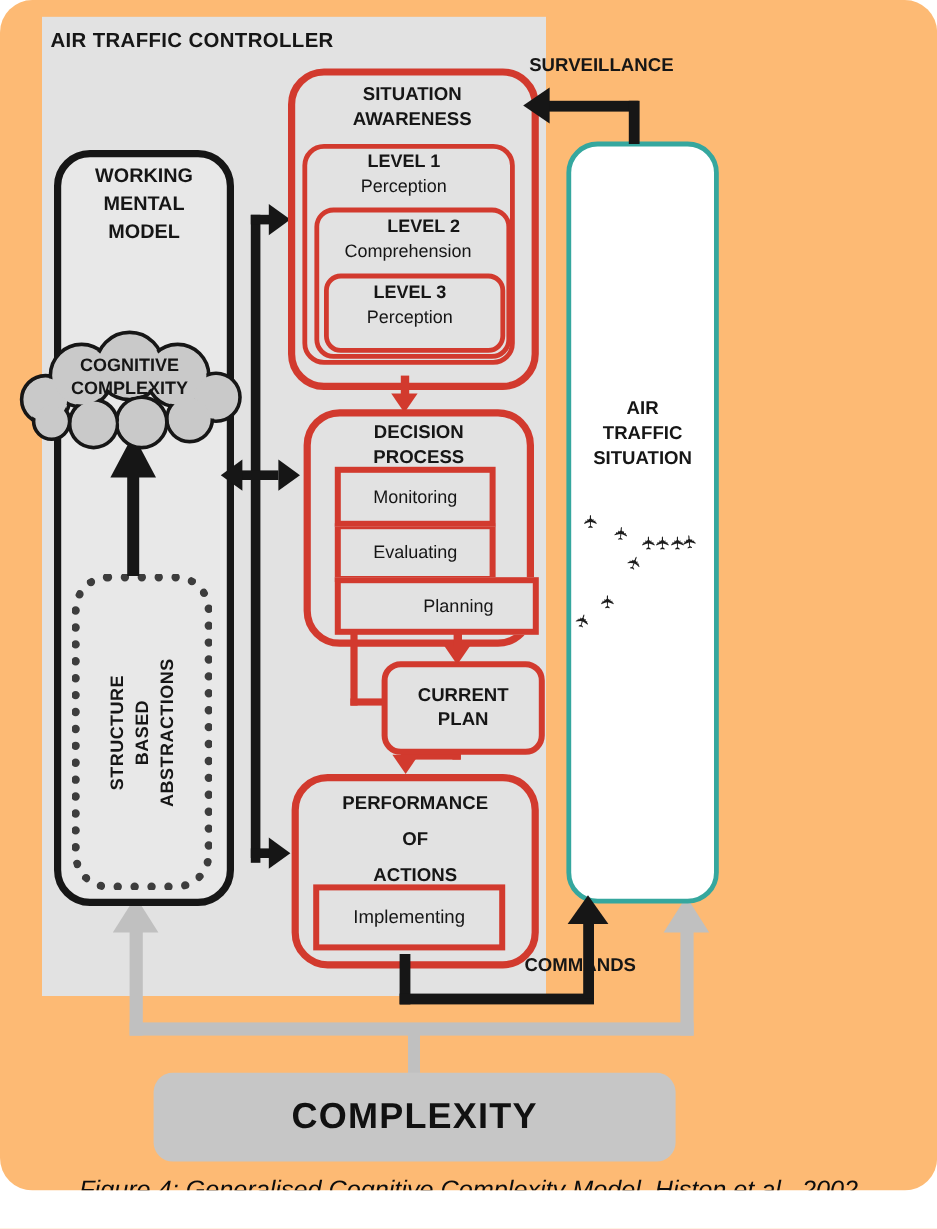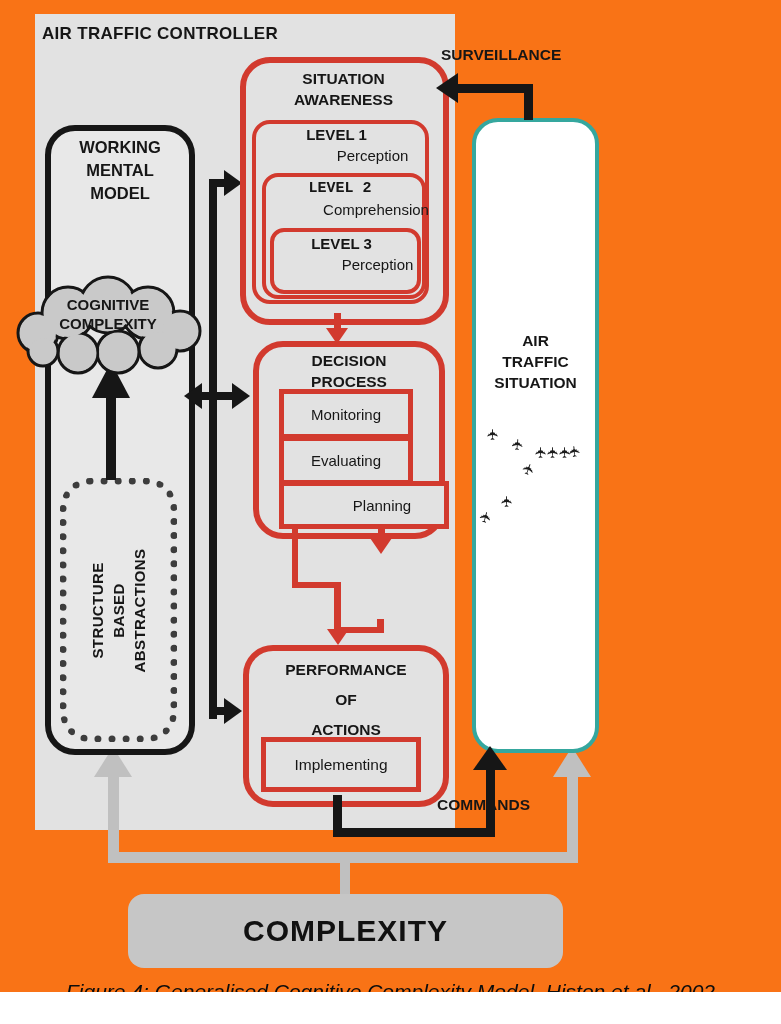--- a/index.html
+++ b/index.html
@@ -1,21 +1,21 @@
 <!DOCTYPE html>
 <html style="--red: #d23a2e; --teal: #35a79e; --panel-gray: #e2e2e2; --box-gray: #e8e8e8; --structure-gray: #c6c6c6; --arrow-gray: #c0c0c0; --cloud-gray: #c9c9c9; --ink: #161616;"><head>
 <meta charset="utf-8">
 <style>
   :root{
     --red:#d23a2e; --teal:#35a79e; --panel-gray:#e2e2e2; --box-gray:#e8e8e8;
     --structure-gray:#c6c6c6; --arrow-gray:#c0c0c0; --cloud-gray:#c9c9c9; --ink:#161616;
   }
   html,body{margin:0;padding:0;background:#fff;}
-  #page{position:relative;width:781px;height:992px;background:#f97316;overflow:hidden;
-        font-family:"Liberation Sans","DejaVu Sans",sans-serif;color:var(--ink);}
+  #page{position:relative;width:781px;height:992px;background:#fdba74;overflow:hidden;
+        font-family:"Liberation Sans","DejaVu Sans",sans-serif;color:var(--ink);border-radius:27px;}
   .abs{position:absolute;}
   .ml{white-space:pre-line;}
   .ctr{text-align:center;}
   .b{font-weight:bold;}
   .line{position:absolute;background:var(--ink);}
   .gline{position:absolute;background:var(--arrow-gray);}
   .rline{position:absolute;background:var(--red);}
   .tri{position:absolute;width:0;height:0;}
   
   .panel{left:35px;top:14px;width:420px;height:816px;background:var(--panel-gray);}
@@ -29,21 +29,21 @@
             font-size:15px;line-height:21px;letter-spacing:.4px;}
   .cloud-wrap{left:8px;top:263px;width:202px;height:112px;}
   .cloud-text{left:18px;top:295px;width:180px;font-size:15px;line-height:19px;}
   .sa-box{left:240px;top:57px;width:197px;height:256px;border:6px solid var(--red);border-radius:30px;}
   .sa-title{left:240px;top:68px;width:207px;font-size:15.5px;line-height:21px;}
   .lvl{position:absolute;border:4px solid var(--red);}
   .l1{left:252px;top:120px;width:169px;height:176px;border-radius:18px;}
   .l2{left:262px;top:173px;width:156px;height:118px;border-radius:16px;}
   .l3{left:270px;top:228px;width:143px;height:58px;border-radius:14px;}
   .lvl-label{position:absolute;font-weight:bold;font-size:15px;text-align:center;}
-  .lvl-sub{position:absolute;font-size:15px;text-align:center;padding-left:36px;}
+  .lvl-sub{position:absolute;font-size:15px;text-align:center;}
   .dp-box{left:253px;top:341px;width:180px;height:186px;border:6px solid var(--red);border-radius:30px;}
   .dp-title{left:253px;top:350px;width:192px;font-size:15.5px;line-height:21px;}
   .step{position:absolute;left:279px;width:124px;border:5px solid var(--red);
         display:flex;align-items:center;justify-content:center;font-size:15px;background:var(--panel-gray);}
   .cp-box{left:318px;top:551px;width:126px;height:68px;border:5px solid var(--red);border-radius:16px;
           display:flex;align-items:center;justify-content:center;font-size:15.5px;line-height:20px;
           font-weight:bold;text-align:center;background:var(--panel-gray);}
   .poa-box{left:243px;top:645px;width:194px;height:150px;border:6px solid var(--red);border-radius:30px;}
   .poa-title{left:243px;top:655px;width:206px;font-size:15.5px;line-height:30px;}
   .impl{left:261px;top:737px;width:150px;height:45px;border:5px solid var(--red);
@@ -126,21 +126,21 @@
   <div class="abs cloud-text ctr b ml">COGNITIVE
 COMPLEXITY</div>
 
   <div class="abs sa-box"></div>
   <div class="abs sa-title ctr b ml">SITUATION
 AWARENESS</div>
   <div class="lvl l1"></div>
   <div class="lvl-label" style="left:252px;top:126px;width:169px;">LEVEL 1</div>
   <div class="lvl-sub" style="left:252px;top:147px;width:169px;">Perception</div>
   <div class="lvl l2"></div>
-  <div class="lvl-label" style="left:262px;top:180px;width:156px;font-family:Liberation Mono, monospace;">LEVEL 2</div>
+  <div class="lvl-label" style="left:275px;top:180px;width:156px;">LEVEL 2</div>
   <div class="lvl-sub" style="left:262px;top:201px;width:156px;">Comprehension</div>
   <div class="lvl l3"></div>
   <div class="lvl-label" style="left:270px;top:235px;width:143px;">LEVEL 3</div>
   <div class="lvl-sub" style="left:270px;top:256px;width:143px;">Perception</div>
 
   <div class="rline" style="left:334px;top:313px;width:7px;height:18px;"></div>
   <div class="tri" style="left:326px;top:328px;border-left:11px solid transparent;border-right:11px solid transparent;border-top:16px solid var(--red);"></div>
 
   <div class="abs dp-box"></div>
   <div class="abs dp-title ctr b ml">DECISION
@@ -151,20 +151,22 @@
 
   <div class="rline" style="left:378px;top:527px;width:7px;height:14px;"></div>
   <div class="tri" style="left:370px;top:538px;border-left:11px solid transparent;border-right:11px solid transparent;border-top:16px solid var(--red);"></div>
   <div class="rline" style="left:292px;top:527px;width:6px;height:61px;"></div>
   <div class="rline" style="left:292px;top:582px;width:46px;height:6px;"></div>
   <div class="rline" style="left:334px;top:582px;width:7px;height:50px;"></div>
   <div class="rline" style="left:377px;top:619px;width:7px;height:14px;"></div>
   <div class="rline" style="left:338px;top:627px;width:46px;height:6px;"></div>
   <div class="tri" style="left:327px;top:629px;border-left:11px solid transparent;border-right:11px solid transparent;border-top:16px solid var(--red);"></div>
 
+  <div class="abs cp-box ml">CURRENT
+PLAN</div>
 
   <div class="abs poa-box"></div>
   <div class="abs poa-title ctr b ml">PERFORMANCE
 OF
 ACTIONS</div>
   <div class="abs impl">Implementing</div>
 
   <div class="abs ats-box"></div>
   <div class="abs ats-title ctr b ml">AIR
 TRAFFIC

